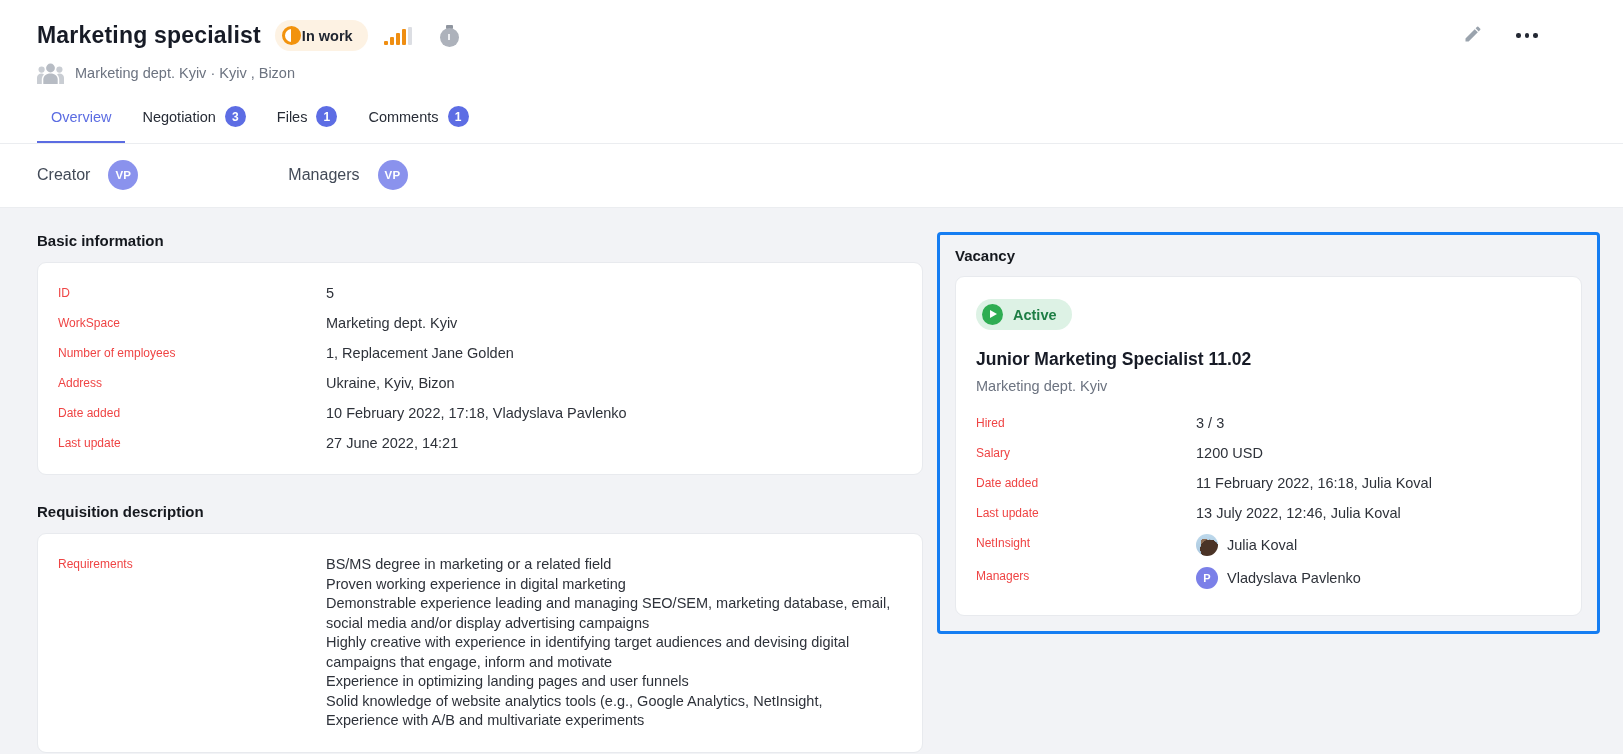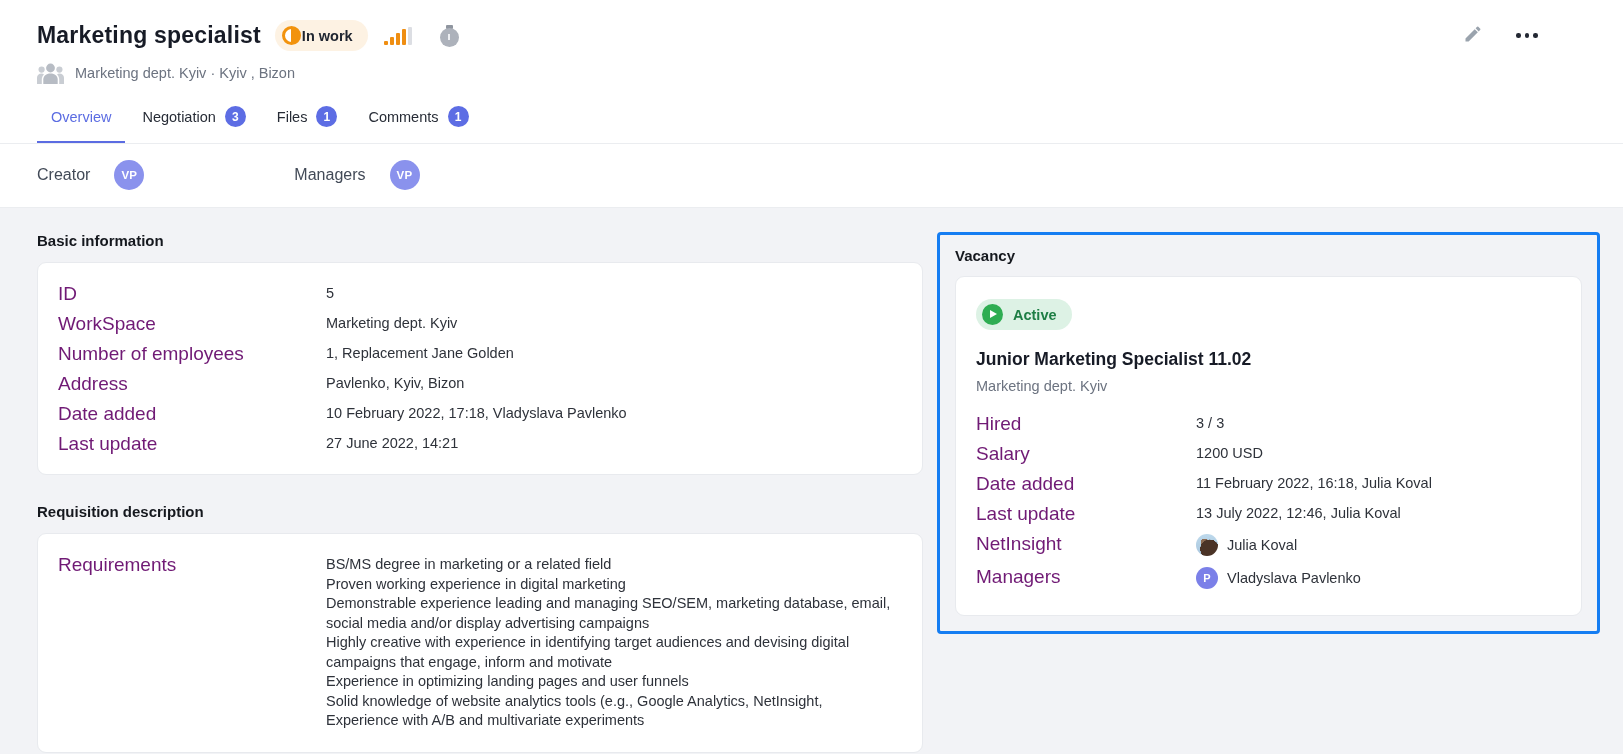--- a/index.html
+++ b/index.html
@@ -37,35 +37,35 @@
 
   
   .tabs { display:flex; margin-top:22px; gap:3px; }
   .tab { display:flex; align-items:center; gap:9px; padding:0 14px 14px 14px; font-size:14.5px; color:#272c36; cursor:pointer; border-bottom:2px solid transparent; }
   .tab.active { color:#5b6ce2; border-bottom-color:#5b6ce2;align-items:center; }
   .tab-badge { min-width:21px; height:21px; border-radius:50%; background:#5d6de4; color:#fff; font-size:12px; font-weight:bold; display:flex; align-items:center; justify-content:center; }
   .hr { height:1px; background:#ebedf0; width:100%; }
 
   
   .people-bar { display:flex; align-items:center; background:#fff; padding:16px 37px 17px 37px; }
-  .people-group { display:flex; align-items:center; gap:24px; }
+  .people-group { display:flex; align-items:center; gap:18px; }
   .people-group + .people-group { margin-left:150px; }
   .people-label { font-size:16px; color:#424a57; }
   .avatar { width:30px; height:30px; border-radius:50%; background:#8a92ed; color:#fff; font-size:11.5px; font-weight:bold; display:flex; align-items:center; justify-content:center; letter-spacing:.3px; cursor:pointer; }
 
   
   .content { flex:1; background:#f2f3f6; display:flex; align-items:flex-start; padding:24px 23px 0 37px; gap:14px; overflow:hidden; }
   .col-left { width:886px; flex:none; }
   .col-right { width:663px; flex:none; }
 
   .section-title { font-size:15px; font-weight:bold; color:#15181e; margin-bottom:13px; }
   .card { background:#fff; border:1px solid #e8eaee; border-radius:9px; padding:21px 20px; }
   .info-row { display:flex; align-items:flex-start; }
   .info-row + .info-row { margin-top:11px; }
-  .info-label { width:268px; flex:none; font-size:19px; color:#701a75; line-height:19px; }
+  .info-label { width:268px; flex:none; font-size:12px; color:#ef4444; line-height:19px; }
   .info-value { font-size:14.5px; color:#2e323a; line-height:19px; }
   .req-line { font-size:14.5px; color:#2e323a; line-height:19.5px; }
   .mt-section { margin-top:28px; }
 
   
   .vacancy-box { border:3px solid #157df2; border-radius:4px; padding:12px 15px 15px 15px; }
   .vacancy-card { background:#fff; border:1px solid #e8eaee; border-radius:9px; padding:22px 20px 26px 20px; margin-top:12px; }
   .active-pill { display:inline-flex; align-items:center; gap:10px; background:#ddf2e5; border-radius:17px; padding:5px 15px 5px 6px; cursor:pointer; }
   .active-pill .play { width:21px; height:21px; border-radius:50%; background:#2ead52; position:relative; }
   .active-pill .play::after { content:""; position:absolute; left:8px; top:6px; border-left:7px solid #fff; border-top:4.5px solid transparent; border-bottom:4.5px solid transparent; }
@@ -192,21 +192,21 @@
         <div class="info-row">
           <div class="info-label">WorkSpace</div>
           <div class="info-value">Marketing dept. Kyiv</div>
         </div>
         <div class="info-row">
           <div class="info-label">Number of employees</div>
           <div class="info-value">1, Replacement Jane Golden</div>
         </div>
         <div class="info-row">
           <div class="info-label">Address</div>
-          <div class="info-value">Pavlenko, Kyiv, Bizon</div>
+          <div class="info-value">Ukraine, Kyiv, Bizon</div>
         </div>
         <div class="info-row">
           <div class="info-label">Date added</div>
           <div class="info-value">10 February 2022, 17:18, Vladyslava Pavlenko</div>
         </div>
         <div class="info-row">
           <div class="info-label">Last update</div>
           <div class="info-value">27 June 2022, 14:21</div>
         </div>
       </div>

